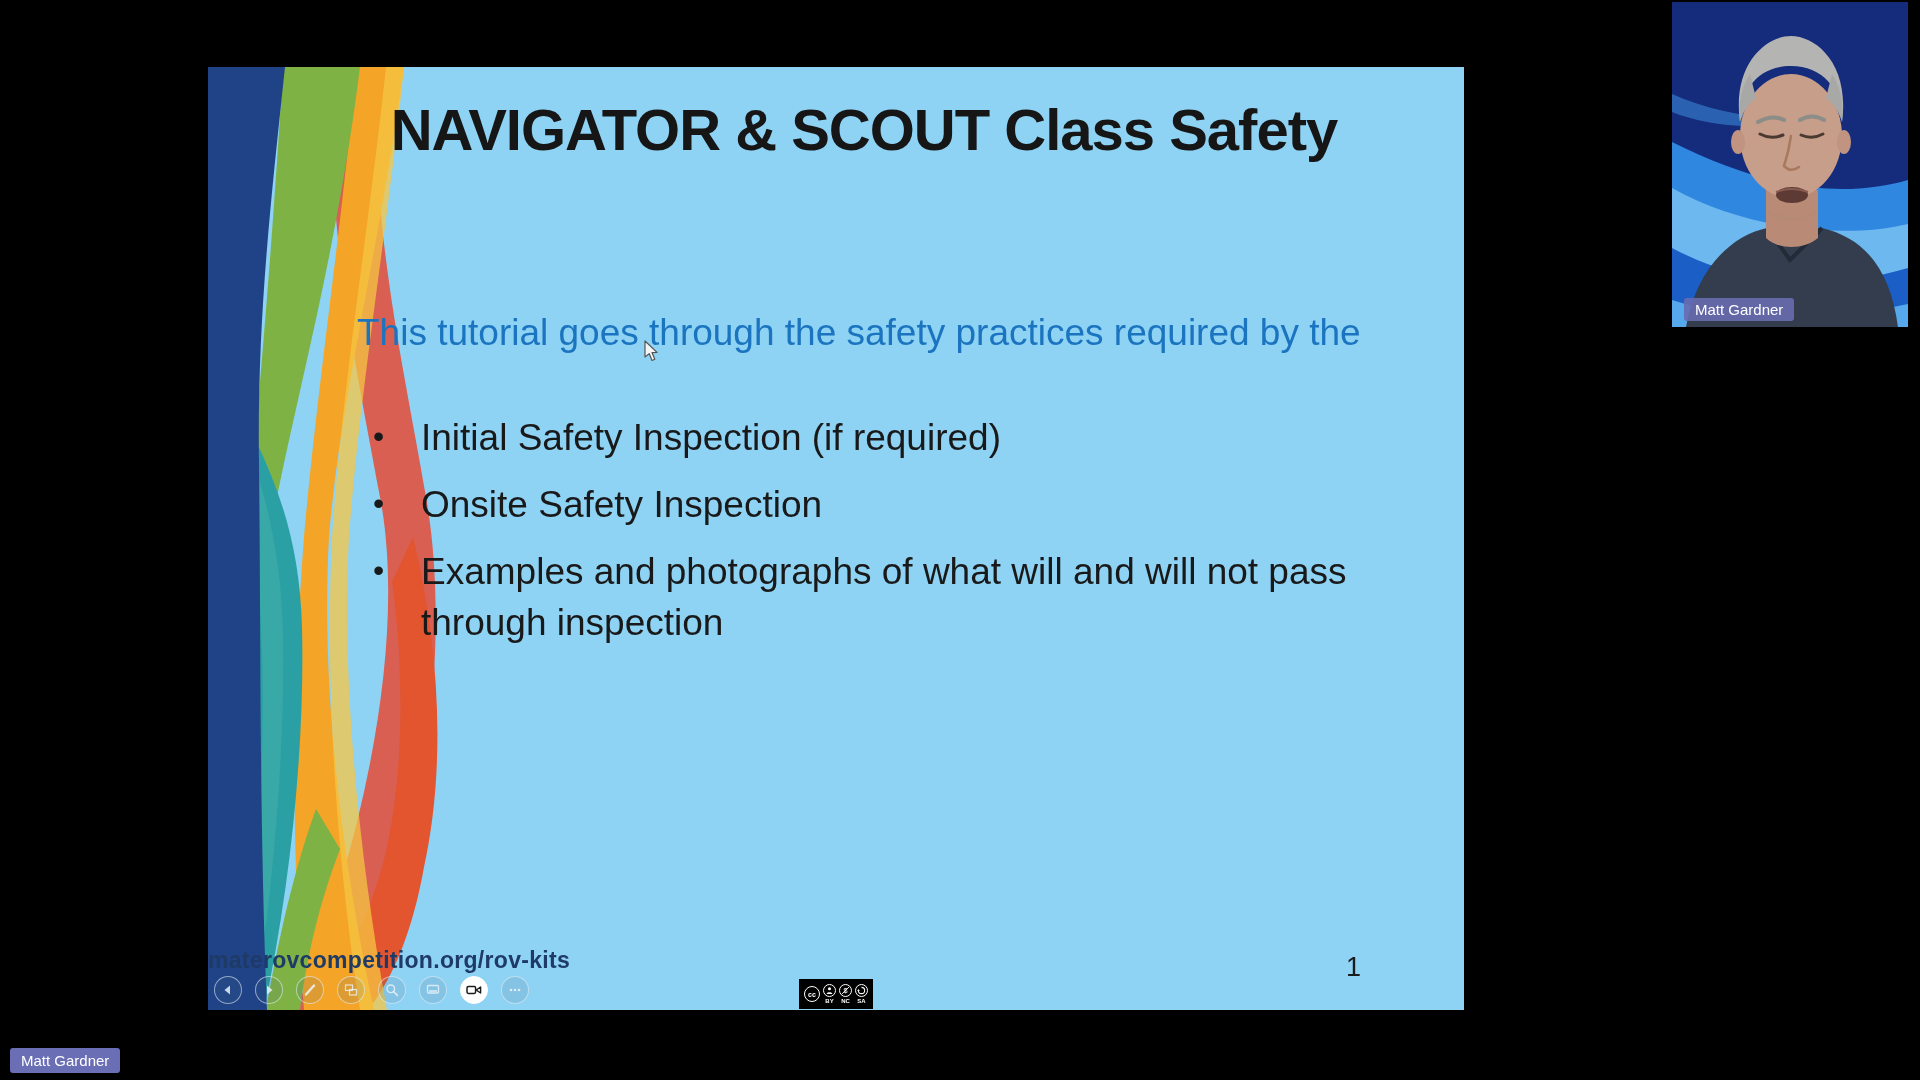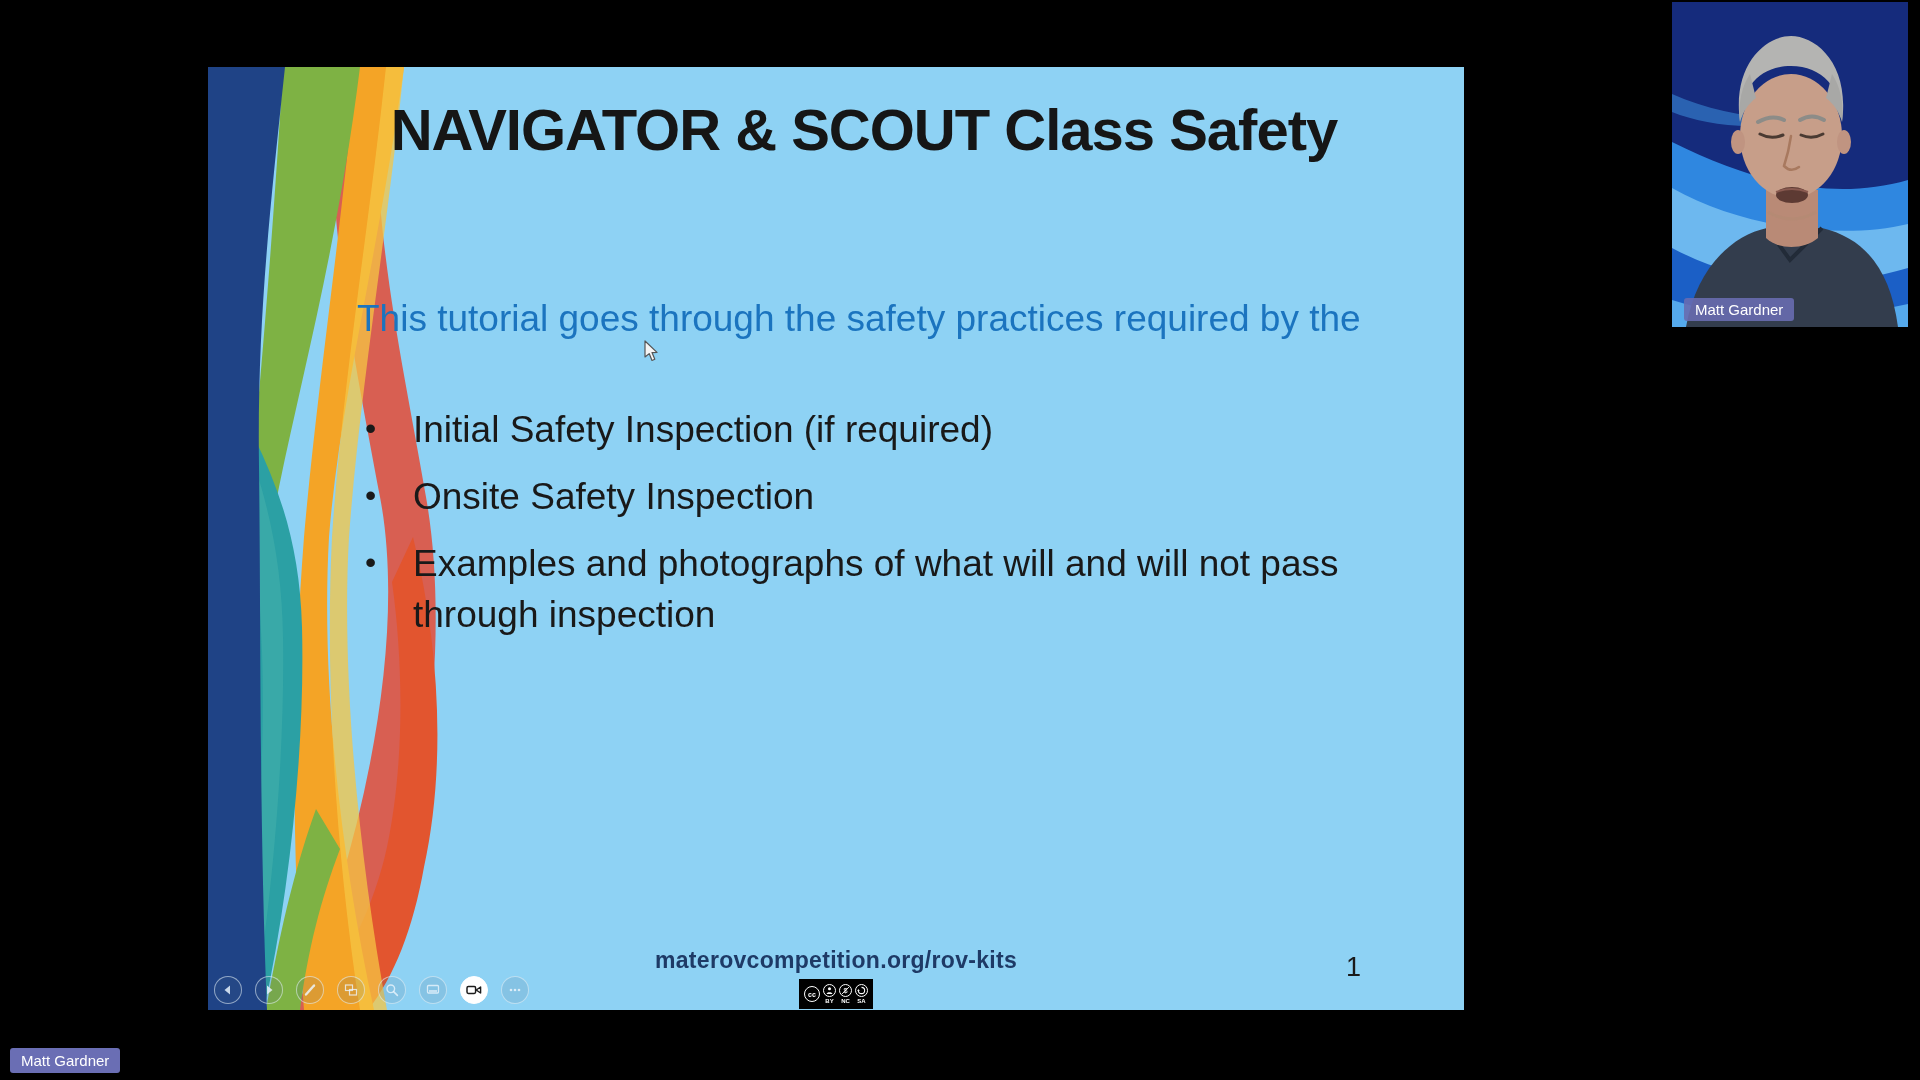--- a/index.html
+++ b/index.html
@@ -12,37 +12,37 @@
     position:absolute;left:208px;top:67px;width:1256px;height:943px;
     background:#8ed2f4;overflow:hidden;
   }
   .ribbons{position:absolute;left:0;top:0;width:272px;height:943px;}
   .slide-title{
     position:absolute;left:100px;top:26px;width:1112px;text-align:center;
     font-size:58px;font-weight:bold;color:#161616;line-height:74px;letter-spacing:-1px;
   }
   .slide-title span{display:block;}
   .intro{
-    position:absolute;left:149px;top:226px;width:1100px;
+    position:absolute;left:149px;top:240px;width:1100px;
     font-size:37px;color:#1b74bf;line-height:51px;
   }
   .intro span{display:block;white-space:pre-wrap;}
   .bullets{
     position:absolute;left:149px;top:333px;width:1040px;
-    margin:4px;padding:0;list-style:none;
+    margin:12px;padding:0;list-style:none;
   }
   .bullets li{
     position:relative;padding-left:52px;margin:0 0 16px 0;
     font-size:37px;color:#191919;line-height:51px;
   }
   .bullets li::before{
     content:"\2022";position:absolute;left:4px;top:-1px;font-size:32px;color:#191919;
   }
   .footer-url{
-    position:absolute;left:0;right:0;top:879px;text-align:center;
+    position:absolute;left:0;right:0;top:879px;text-align:left;
     font-size:23px;font-weight:bold;color:#1e3a66;letter-spacing:.3px;line-height:28px;
   }
   .page-num{
     position:absolute;left:1138px;top:886px;font-size:27px;color:#1a1a1a;line-height:28px;
   }
   
   .cc-badge{
     position:absolute;left:calc(50% - 37px);top:912px;width:74px;height:30px;
     background:#000;display:flex;align-items:center;justify-content:space-evenly;
     padding:0 2px;box-sizing:border-box;

